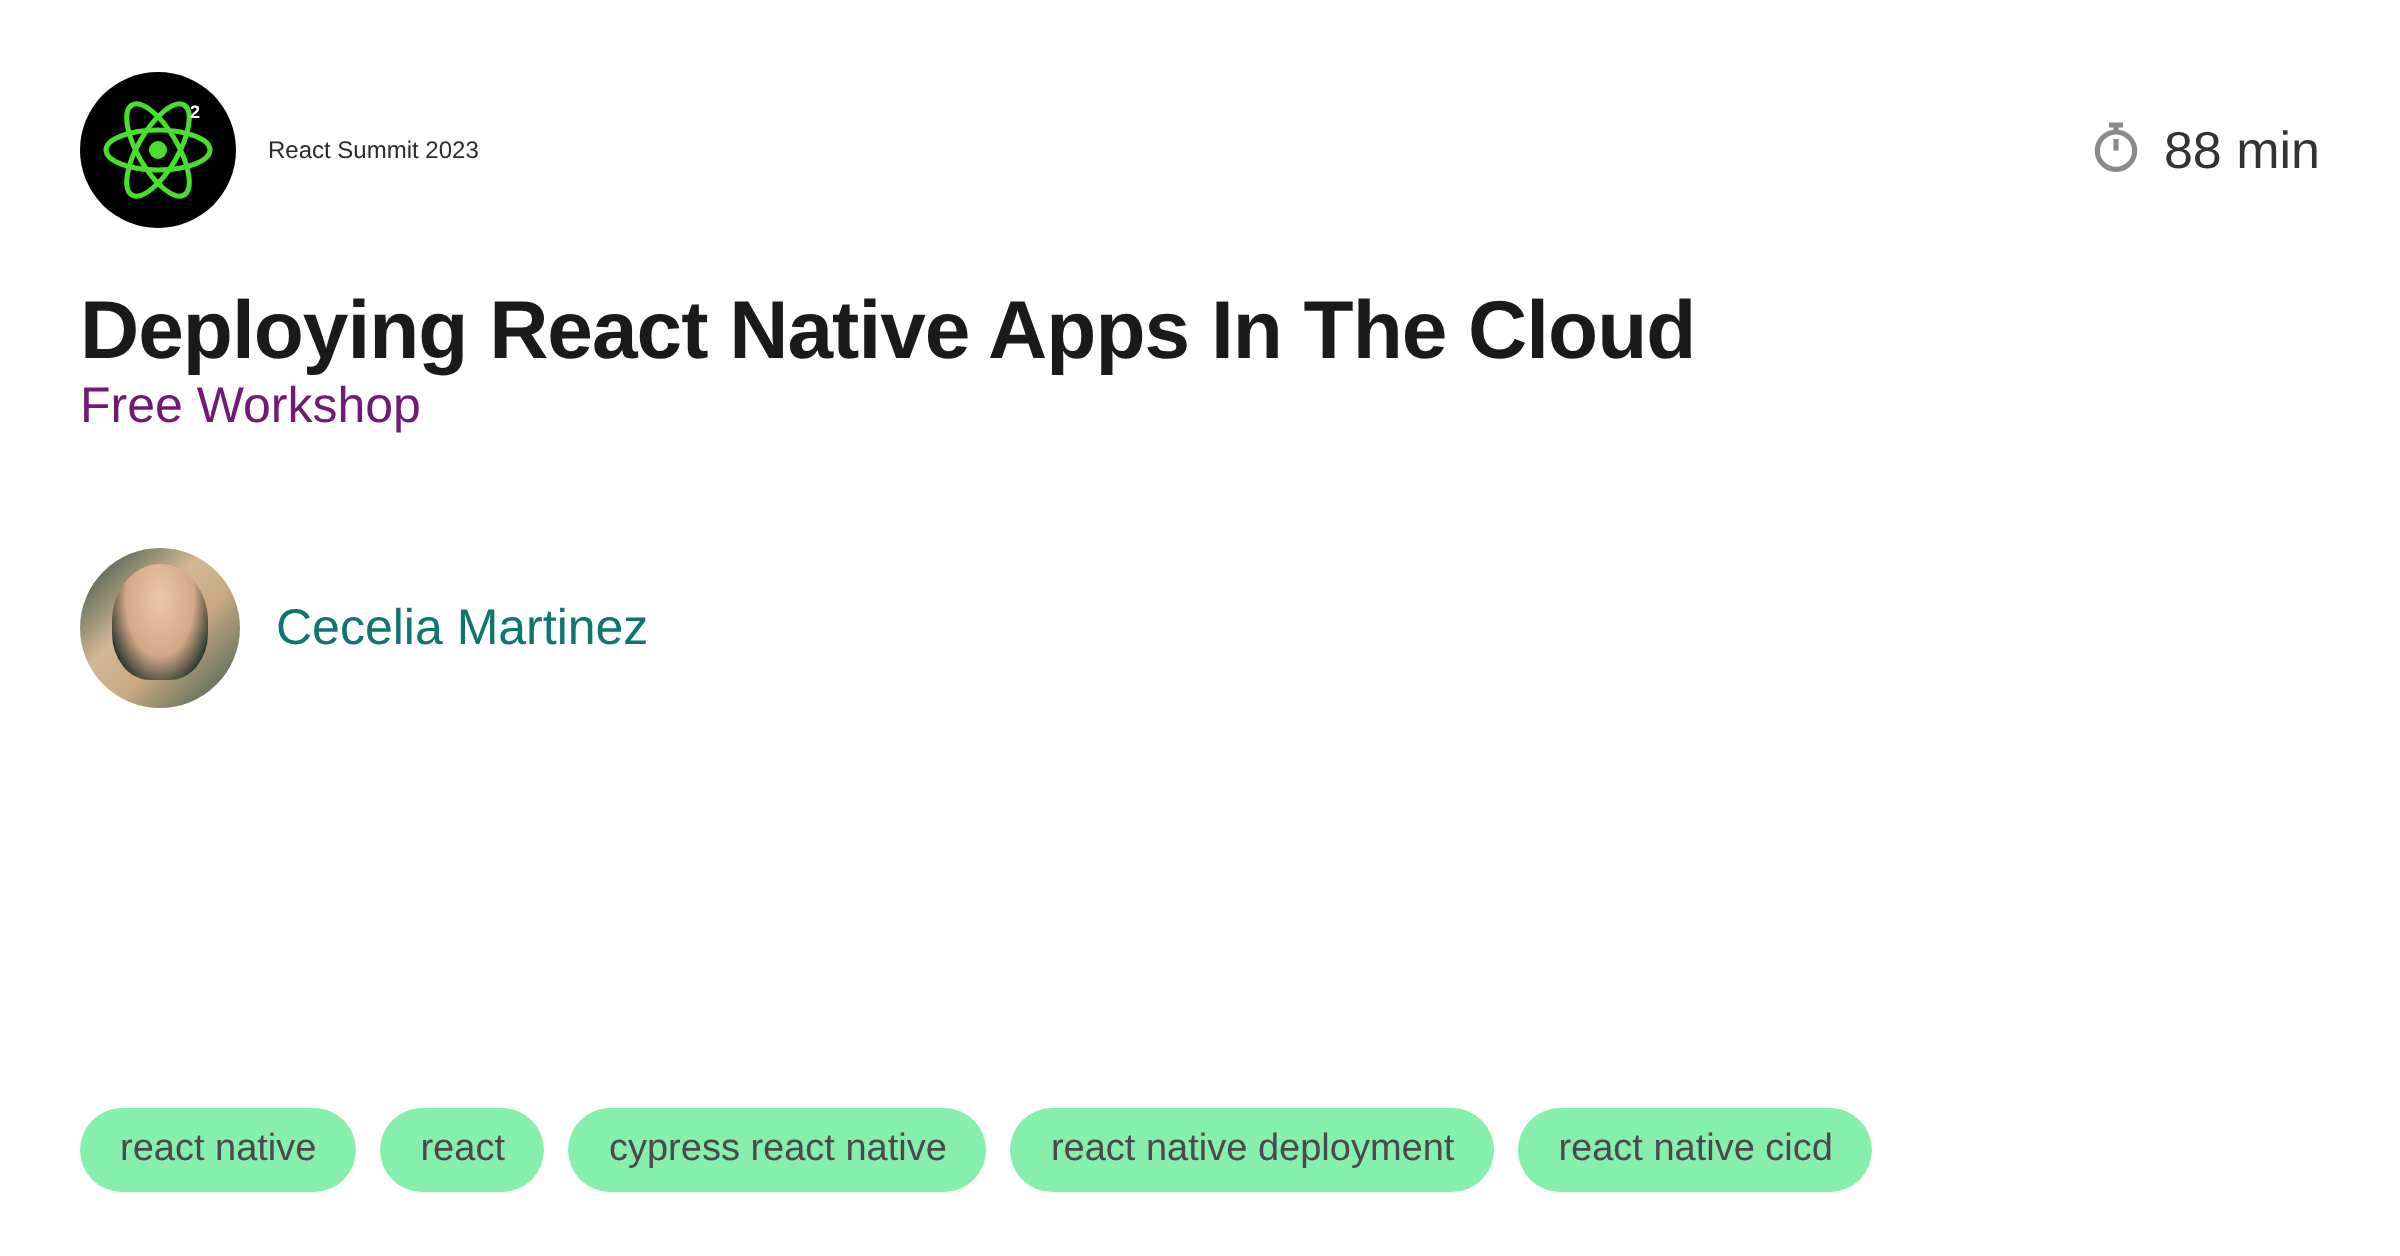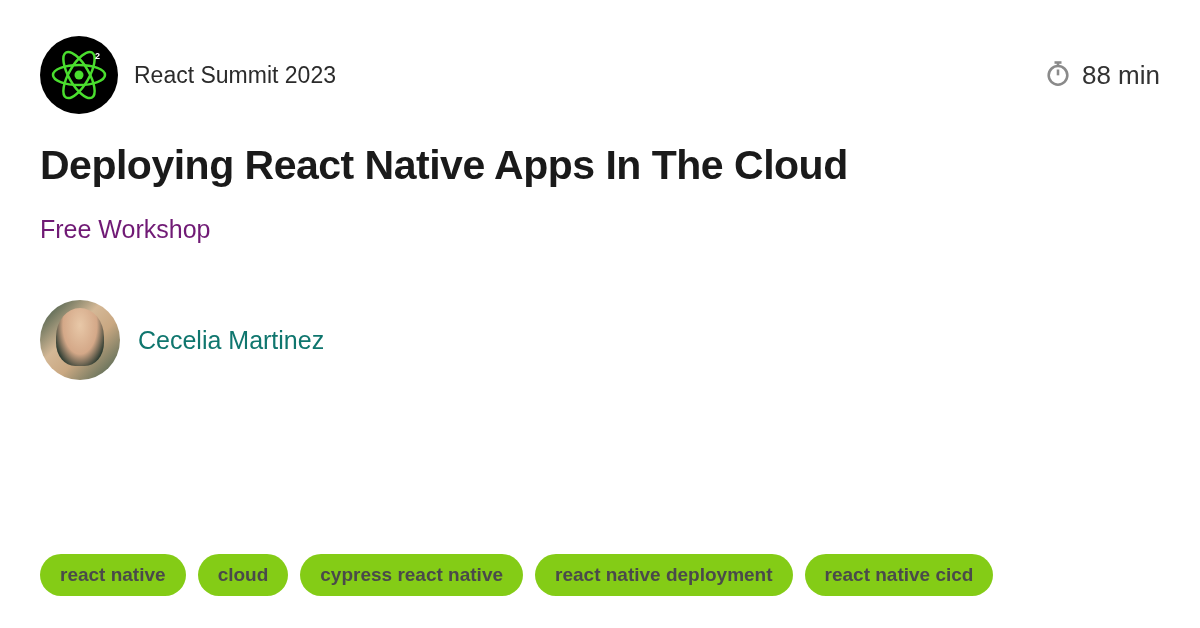--- a/index.html
+++ b/index.html
@@ -31,42 +31,41 @@
       width: 78px;
       height: 78px;
       border-radius: 50%;
       background: #000000;
       display: flex;
       align-items: center;
       justify-content: center;
       position: relative;
     }
     .event-name {
-      font-size: 23px;
+      font-size: 12px;
       color: #2b2b2b;
       font-weight: 400;
     }
     .duration {
       display: flex;
       align-items: center;
       gap: 10px;
     }
     .duration-icon {
       color: #8a8a8a;
     }
     .duration-text {
       font-size: 26px;
       color: #333333;
       font-weight: 400;
     }
     .title {
       font-size: 41px;
       font-weight: 700;
       color: #1a1a1a;
-      margin-bottom: 26px;
       letter-spacing: -0.5px;
     }
     .subtitle {
       font-size: 25px;
       color: #701a75;
       font-weight: 400;
       margin-bottom: 56px;
     }
     .speaker {
       display: flex;
@@ -99,26 +98,26 @@
     }
     .tags {
       position: absolute;
       bottom: 32px;
       left: 40px;
       display: flex;
       gap: 12px;
       flex-wrap: wrap;
     }
     .tag {
-      background: #84cc16;
+      background: #86efac;
       color: #4a4a4a;
       padding: 10px 20px;
       border-radius: 22px;
       font-size: 19px;
-      font-weight: 700;
+      font-weight: 400;
     }
   </style>
 </head>
 <body>
 
 <div class="header">
   <div class="header-left">
     <div class="event-logo">
       <svg width="60" height="60" viewBox="0 0 60 60">
         <g stroke="#4ade2e" stroke-width="2.5" fill="none">
@@ -149,17 +148,17 @@
 
 <div class="subtitle">Free Workshop</div>
 
 <div class="speaker">
   <div class="speaker-avatar"></div>
   <div class="speaker-name">Cecelia Martinez</div>
 </div>
 
 <div class="tags" id="tags-container">
     <span class="tag">react native</span>
-    <span class="tag">cloud</span>
+    <span class="tag">react</span>
     <span class="tag">cypress react native</span>
     <span class="tag">react native deployment</span>
     <span class="tag">react native cicd</span>
   </div>
 
 </body></html>

